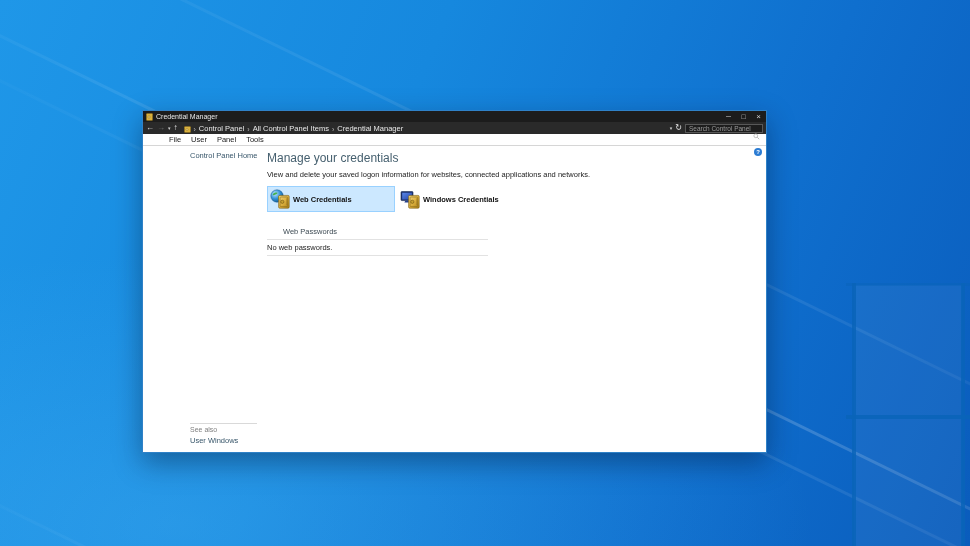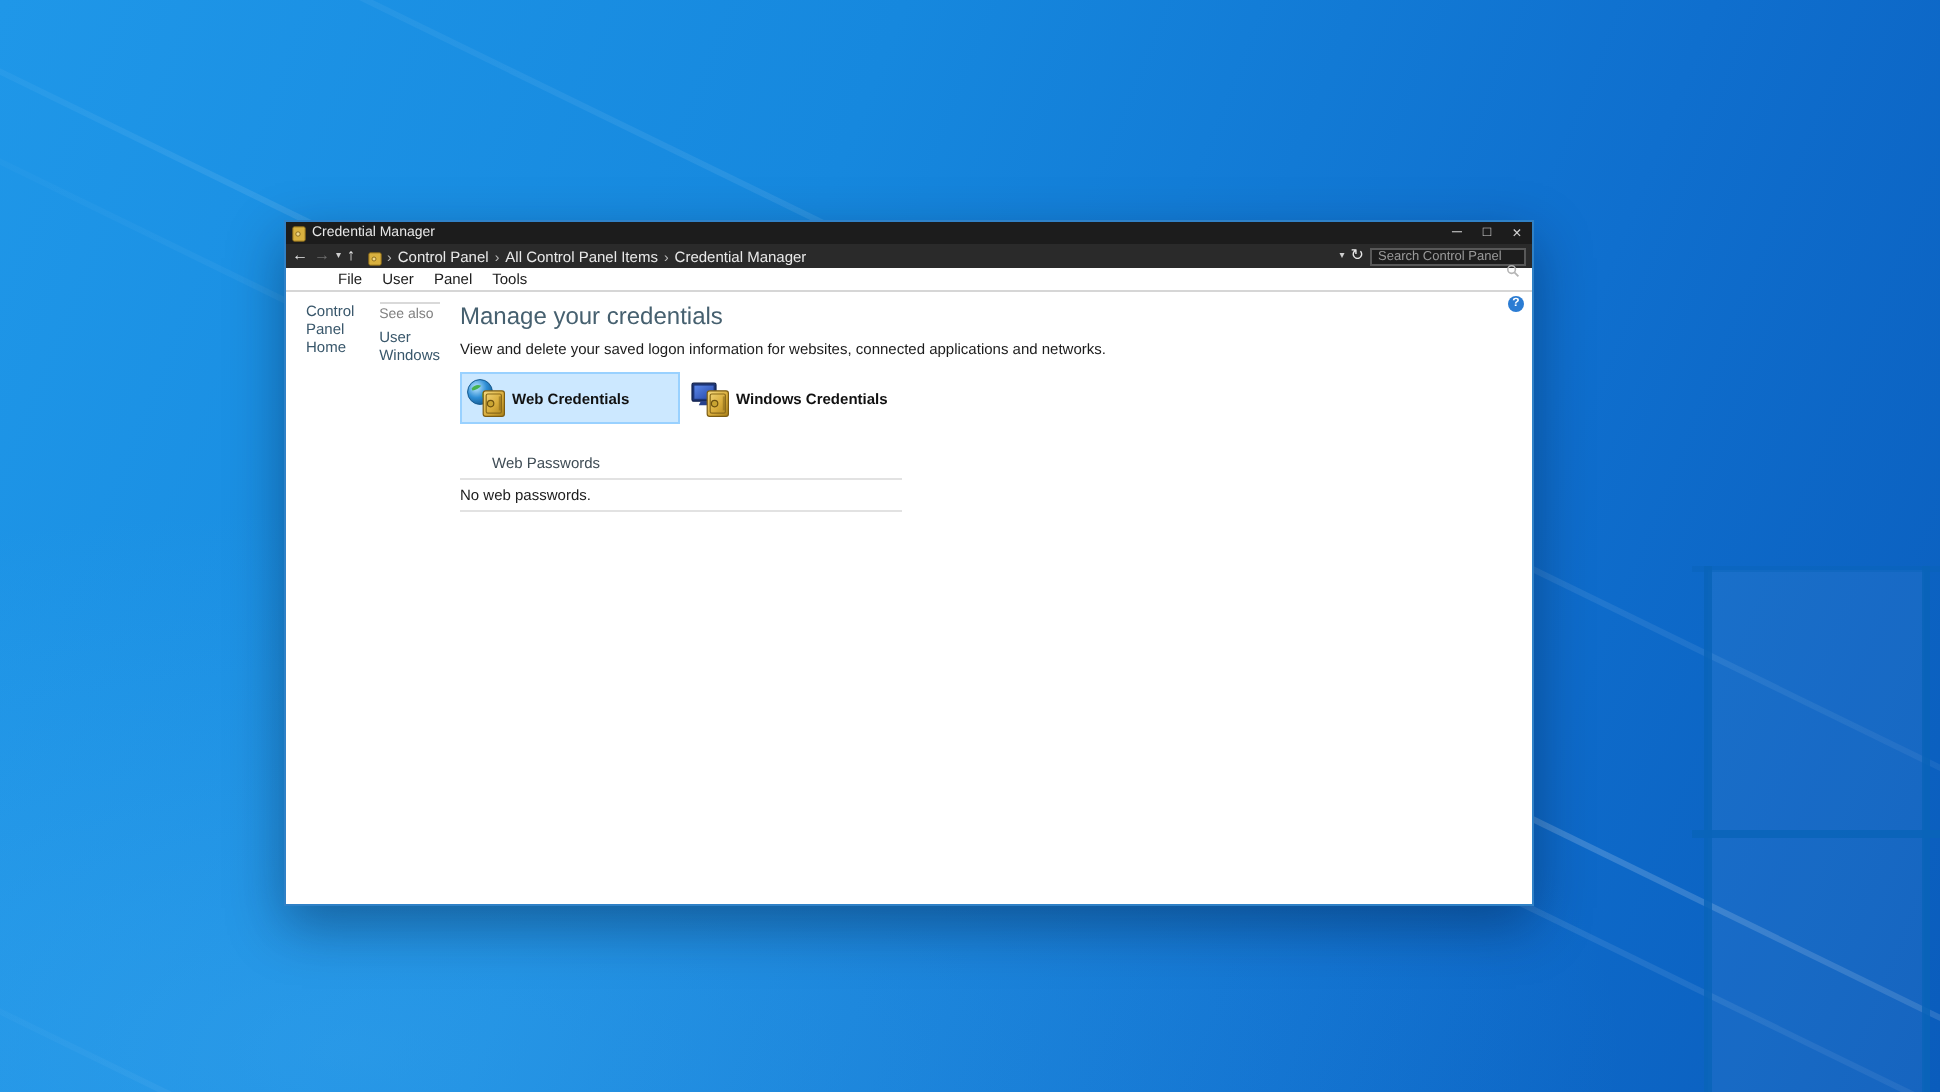--- a/index.html
+++ b/index.html
@@ -58,32 +58,32 @@
 
   
   .menubar { height:12px; background:#ffffff; border-bottom:1px solid #d6d6d6; display:flex; align-items:center; padding-left:21px; flex:0 0 auto; }
   .menuitem { font-size:7.5px; color:#1a1a1a; padding:0 5px; line-height:11px; }
 
   
   .content { position:relative; flex:1 1 auto; background:#fff; display:flex; overflow:hidden; }
   .helpbtn { position:absolute; top:2px; right:4px; width:8px; height:8px; border-radius:50%;
              background:#2b7cd3; color:#fff; font-size:6px; font-weight:bold; line-height:8px; text-align:center; }
 
-  .sidebar { flex:0 0 87px; display:flex; flex-direction:row; justify-content:space-between; padding:5px 0 7px 10px; }
+  .sidebar { flex:0 0 87px; display:flex; flex-direction:column; justify-content:space-between; padding:5px 0 7px 10px;margin-left:37px; }
   .side-home { font-size:7.5px; color:#39576b; }
   .side-bottom { padding-right:10px; }
   .side-rule { border-top:1px solid #d9d9d9; margin-bottom:2px; }
   .side-seealso { font-size:7px; color:#808080; margin-bottom:3px; }
   .side-link { font-size:7.5px; color:#39576b; }
 
   .main { flex:1 1 auto; padding-top:5px; }
   .heading { font-size:12px; font-weight:400; color:#46606f; }
   .desc { margin-top:5px; font-size:7.5px; color:#1c1c1c; }
   .tiles { margin-top:7px; display:flex; gap:2px; }
-  .tile { width:110px; height:26px; display:flex; align-items:center; gap:3px; padding-left:2px; border:1px solid transparent; }
+  .tile { width:128px; height:26px; display:flex; align-items:center; gap:3px; padding-left:2px; border:1px solid transparent; }
   .tile.selected { background:#cce8ff; border-color:#99d1ff; }
   .tile-label { font-size:7.5px; font-weight:bold; color:#111; }
   .section { margin-top:15px; width:221px; }
   .section-title { font-size:7.5px; color:#3f4c55;margin-left:16px; }
   .rule { border-top:1px solid #e2e2e2; margin-top:3px; }
   .empty-msg { font-size:7.5px; color:#1c1c1c; margin-top:3px; margin-bottom:3px; }
 </style>
 </head>
 <body>
 

